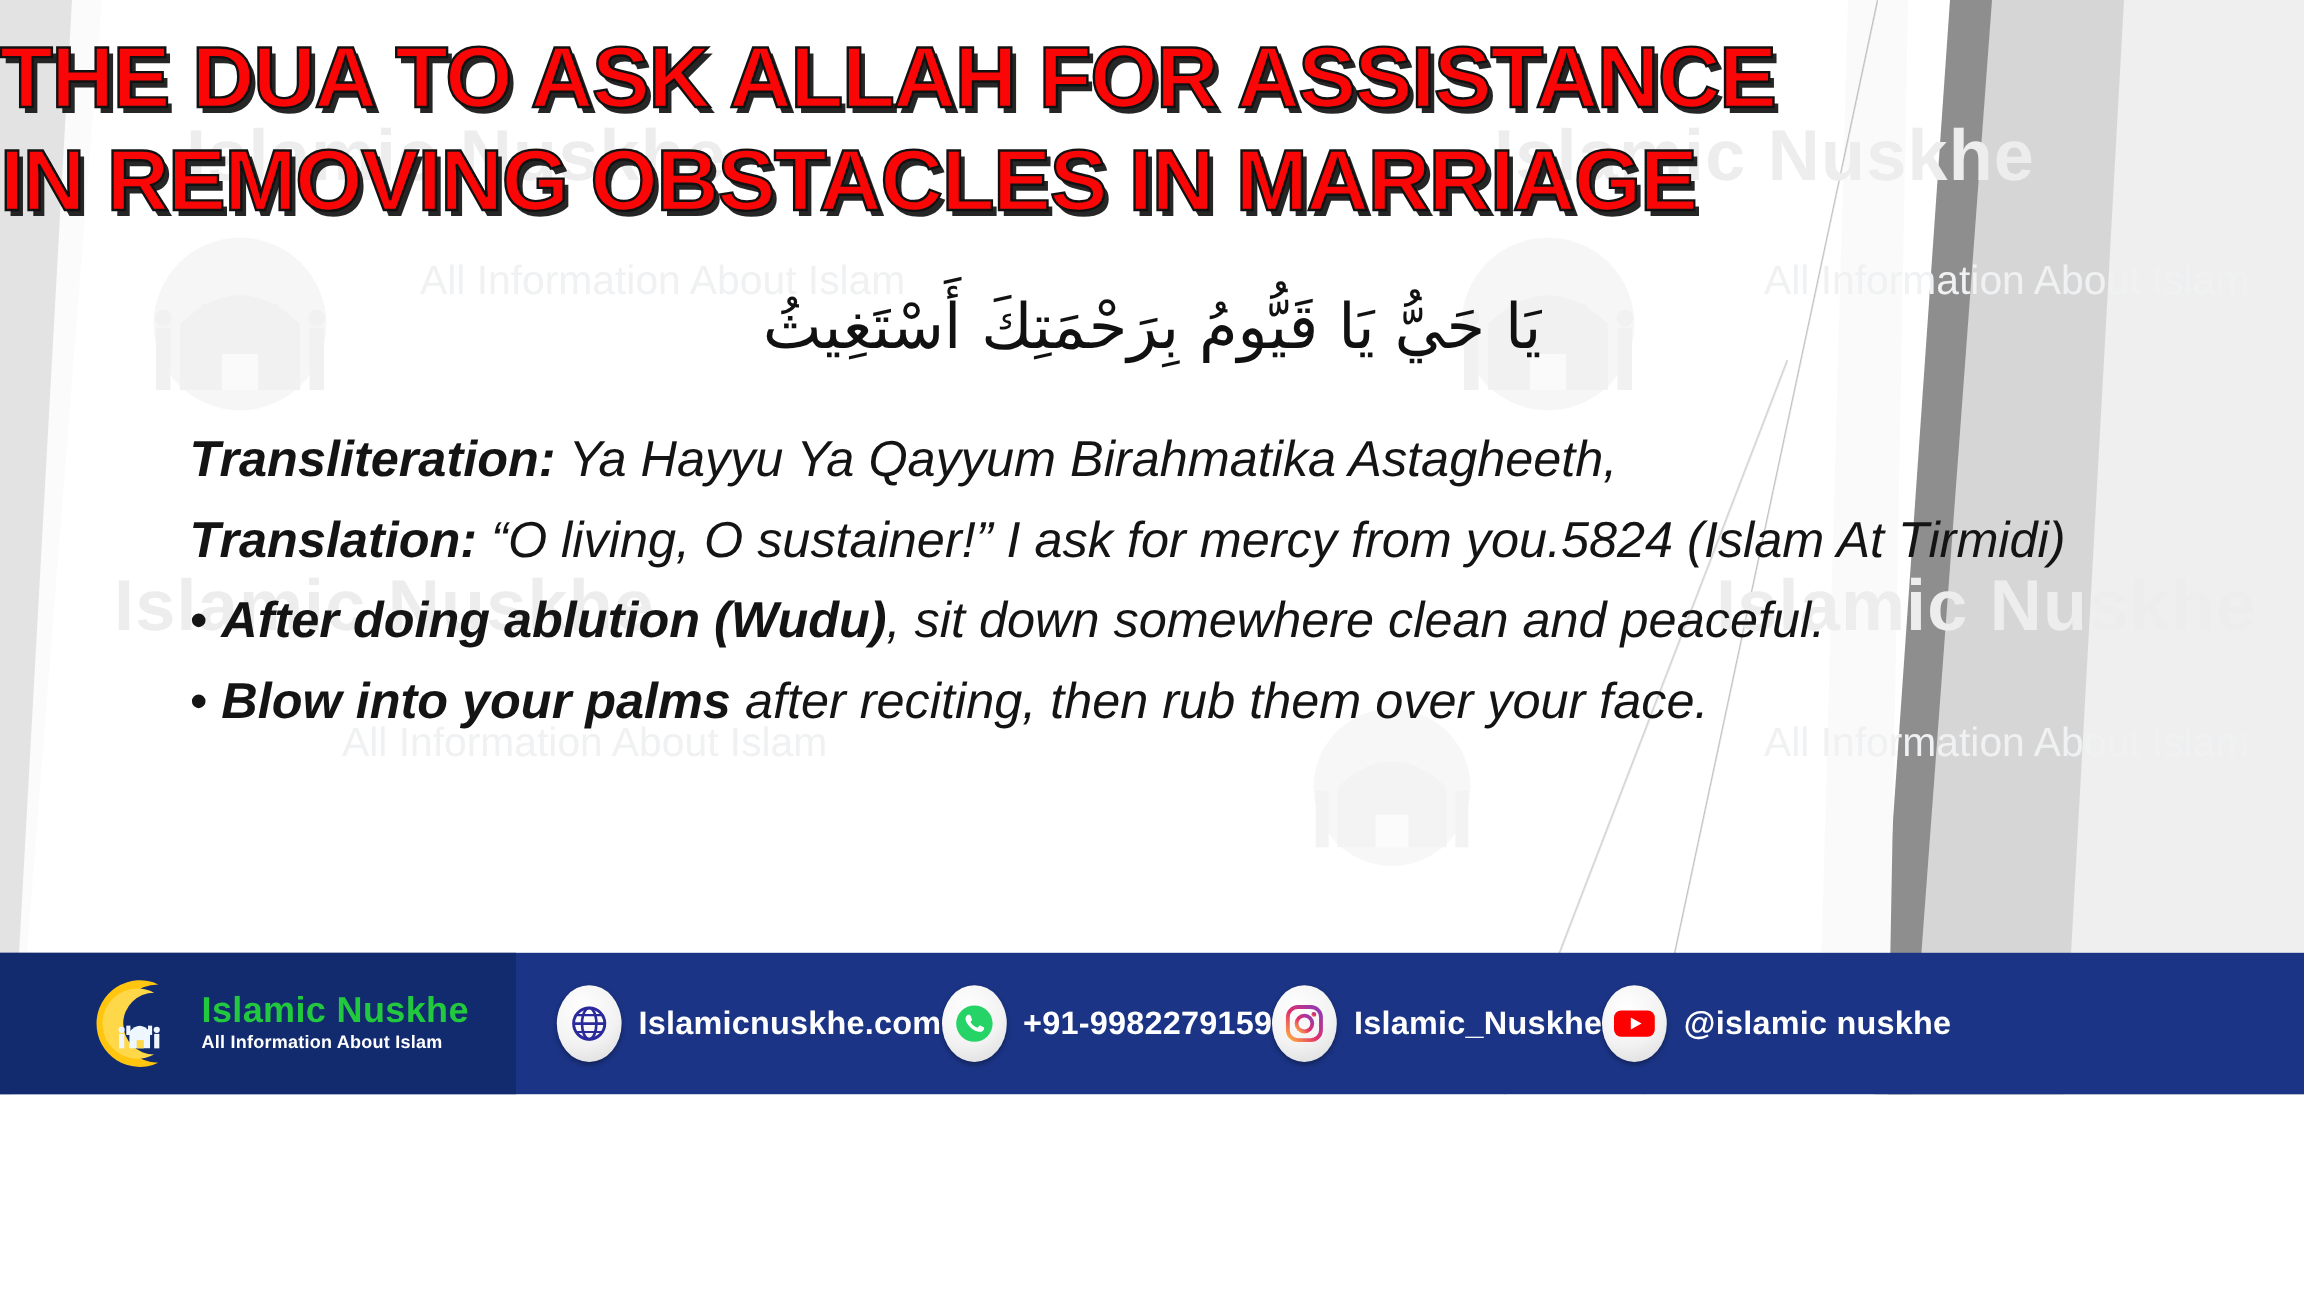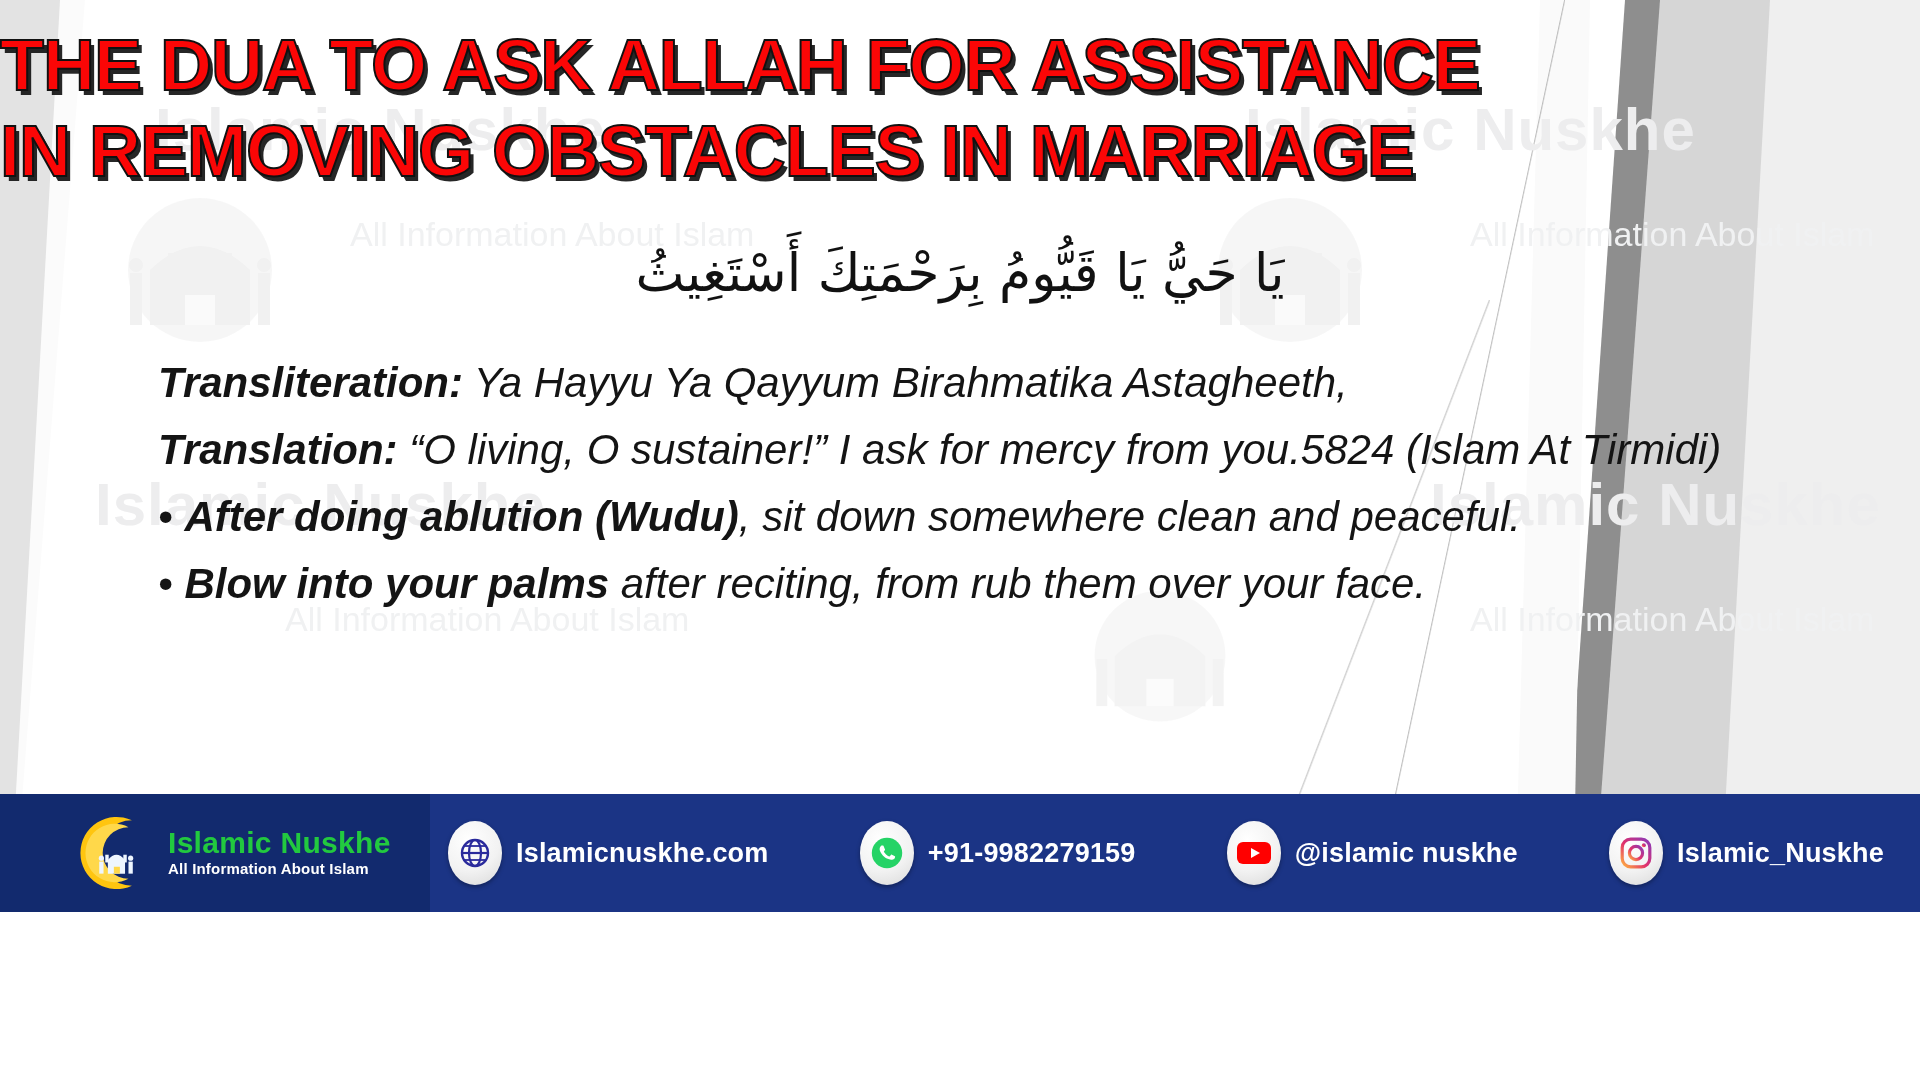--- a/index.html
+++ b/index.html
@@ -180,22 +180,23 @@
     color: #ffffff;
     font-size: 15px;
     font-weight: 600;
     line-height: 20px;
     letter-spacing: .2px;
   }
   .contacts {
     flex: 1;
     display: flex;
     align-items: center;
-    justify-content: space-between;
+    justify-content: flex-start;
     padding: 0 36px 0 18px;
+    margin-left: 16px;
   }
   .contact {
     display: flex;
     align-items: center;
     gap: 14px;
   }
   .contact-label {
     color: #ffffff;
     font-weight: 700;
     font-size: 27px;
@@ -294,21 +295,21 @@
     </p>
 
     <p class="para">
       <span>•</span>
       <span class="bold">After doing ablution (Wudu)</span><span>, sit down somewhere clean and peaceful.</span>
     </p>
 
 
     <p class="para last-left">
       <span>•</span>
-      <span class="bold">Blow into your palms</span><span> after reciting, from rub them over your face.</span>
+      <span class="bold">Blow into your palms</span><span> after reciting, then rub them over your face.</span>
     </p>
 
   </div>
 
   <div class="footer">
 
     <div class="footer-brand">
       <svg width="86" height="86" viewBox="0 0 100 100">
         <path d="M72 12 A42 42 0 1 0 72 88 A34 34 0 1 1 72 12 Z" fill="#ffc50f"></path>
         <path d="M68 20 A34 34 0 1 0 68 80 A28 28 0 1 1 68 20 Z" fill="#ffd84a"></path>
@@ -350,42 +351,42 @@
           <svg width="36" height="36" viewBox="0 0 32 32">
             <circle cx="16" cy="16" r="13.5" fill="#25d366"></circle>
             <path d="M12.2 10.4c-.4-.9-.8-.9-1.1-.9h-.8c-.3 0-.8.1-1.2.6s-1.5 1.5-1.5 3.6 1.6 4.2 1.8 4.5c.2.3 3 4.8 7.4 6.5 3.6 1.4 4.4 1.1 5.2 1.1.8-.1 2.5-1 2.9-2 .4-1 .4-1.8.3-2-.1-.2-.4-.3-.8-.5s-2.5-1.2-2.9-1.4c-.4-.1-.7-.2-.9.2s-1.1 1.4-1.3 1.6c-.2.3-.5.3-.9.1s-1.8-.7-3.5-2.2c-1.3-1.1-2.1-2.5-2.4-2.9s0-.6.2-.8c.2-.2.4-.5.6-.7.2-.2.3-.4.4-.7.1-.3.1-.5 0-.7-.1-.2-.9-2.2-1.2-3z" fill="#ffffff" transform="scale(.78) translate(4.5,2.5)"></path>
           </svg>
         </span>
         <span class="contact-label">+91-9982279159</span>
       </div>
 
       <div class="contact">
         <span class="badge">
-          <svg width="38" height="28" viewBox="0 0 38 28">
-            <rect x="2" y="3" width="34" height="22" rx="6" fill="#ff0000"></rect>
-            <polygon points="16,9 25,14 16,19" fill="#ffffff"></polygon>
-          </svg>
-        </span>
-        <span class="contact-label">@islamic nuskhe</span>
-      </div>
-
-      <div class="contact">
-        <span class="badge">
           <svg width="34" height="34" viewBox="0 0 32 32">
             <defs>
               <linearGradient id="ig" x1="0" y1="1" x2="1" y2="0">
                 <stop offset="0" stop-color="#ffb340"></stop>
                 <stop offset=".45" stop-color="#e1306c"></stop>
                 <stop offset="1" stop-color="#8a3ab9"></stop>
               </linearGradient>
             </defs>
             <rect x="3" y="3" width="26" height="26" rx="8" fill="none" stroke="url(#ig)" stroke-width="3"></rect>
             <circle cx="16" cy="16" r="6.2" fill="none" stroke="url(#ig)" stroke-width="3"></circle>
             <circle cx="23.4" cy="8.8" r="1.9" fill="url(#ig)"></circle>
           </svg>
         </span>
         <span class="contact-label">Islamic_Nuskhe</span>
       </div>
 
+      <div class="contact">
+        <span class="badge">
+          <svg width="38" height="28" viewBox="0 0 38 28">
+            <rect x="2" y="3" width="34" height="22" rx="6" fill="#ff0000"></rect>
+            <polygon points="16,9 25,14 16,19" fill="#ffffff"></polygon>
+          </svg>
+        </span>
+        <span class="contact-label">@islamic nuskhe</span>
+      </div>
+
     </div>
   </div>
 
 </div>
 
 </body></html>

